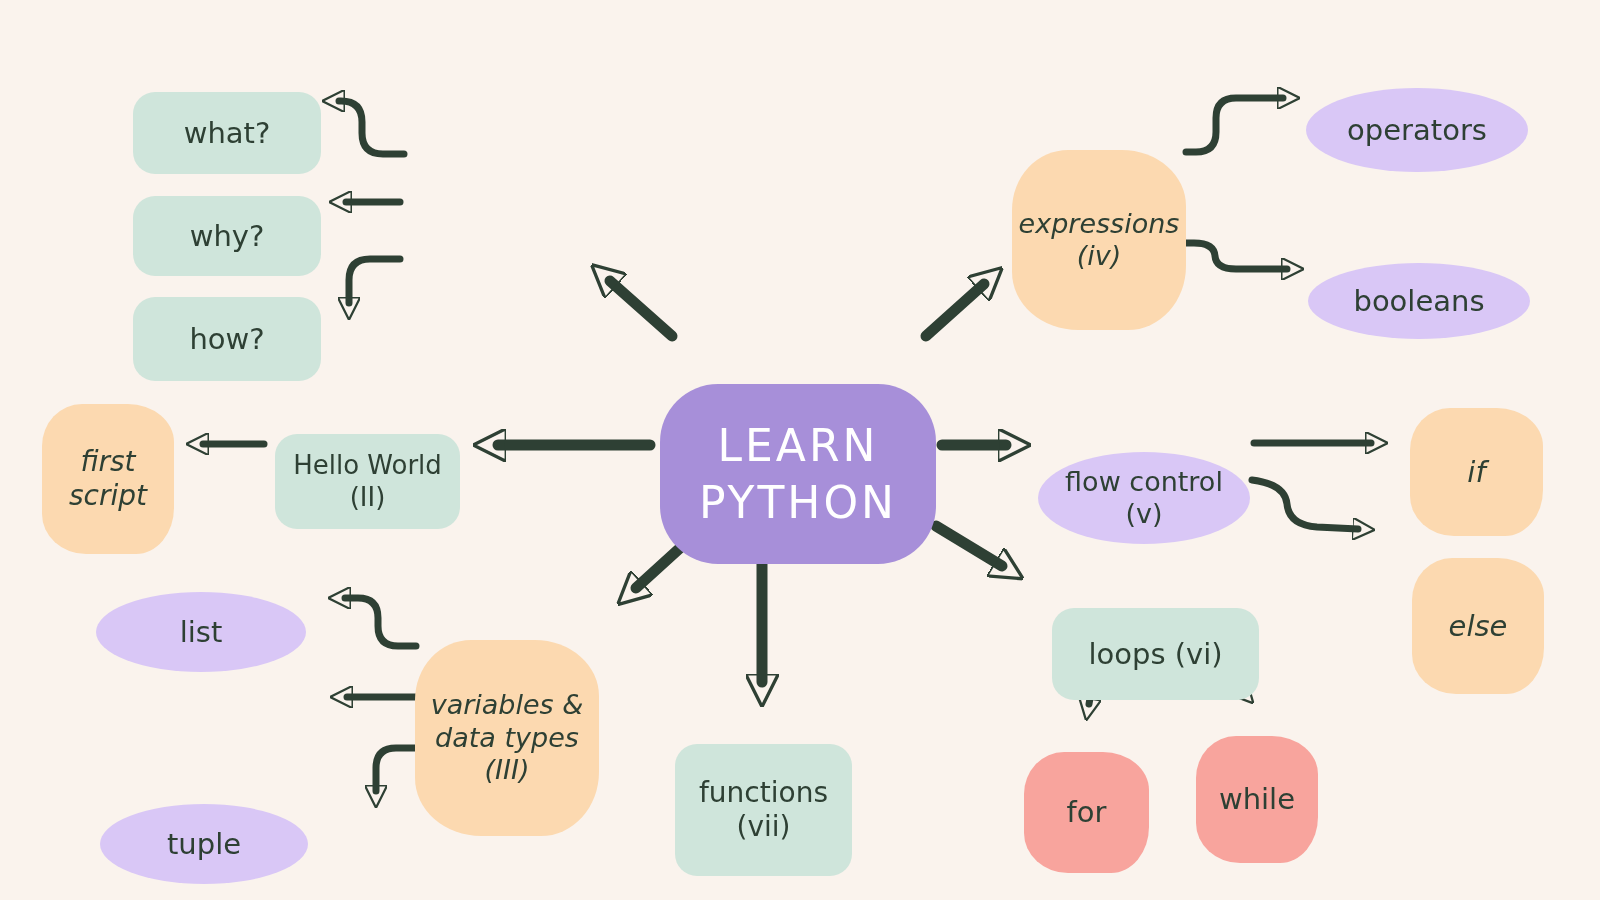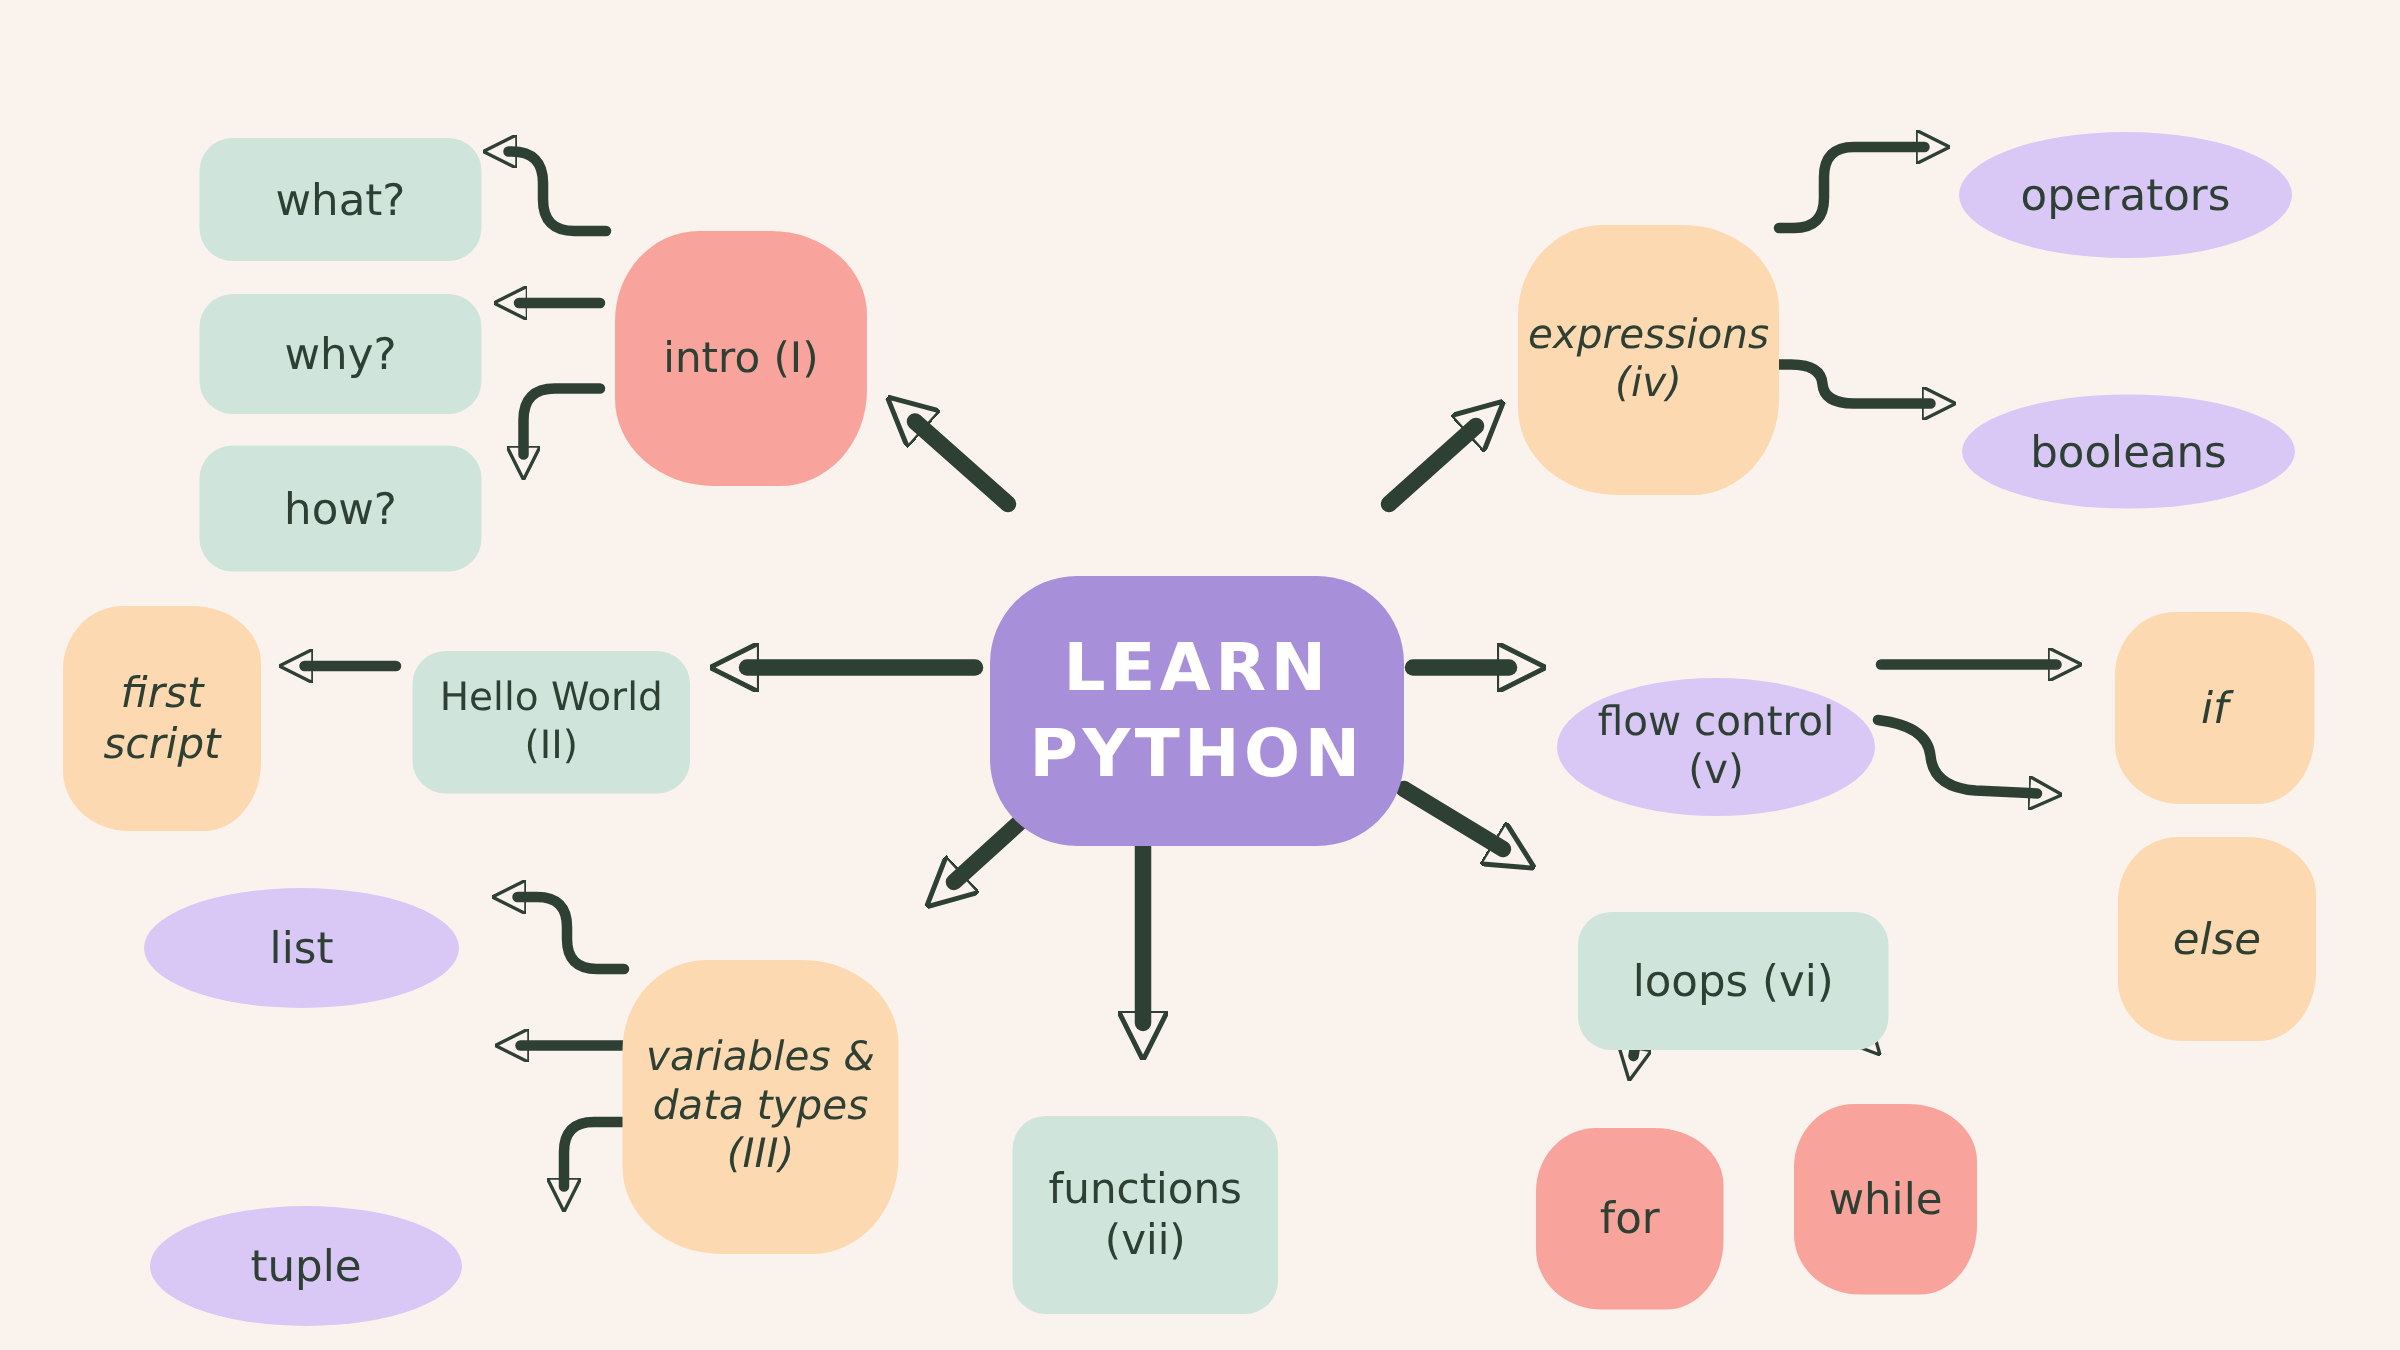--- a/index.html
+++ b/index.html
@@ -21,21 +21,21 @@
   }
   .label{white-space:pre-line;line-height:1.2;font-size:29px;}
   .mint{background:var(--mint,#cfe5db);border-radius:20px;}
   .salmon{background:var(--salmon,#f8a49d);}
   .peach{background:var(--peach,#fcd9b0);font-style:italic;}
   .lav{background:var(--lavender,#d9c7f6);border-radius:50%;}
   .center-node{
     background:var(--purple,#a78fd9);border-radius:58px;
     color:var(--center-text,#ffffff);
   }
-  .center-node .label{font-size:44px;font-weight:bold;letter-spacing:3px;line-height:1.3;}
+  .center-node .label{font-size:44px;font-weight:normal;letter-spacing:3px;line-height:1.3;}
   .blob-lg{border-radius:56px 64px 58px 66px / 60px 56px 64px 58px;}
   .blob-md{border-radius:40px 46px 38px 44px / 42px 38px 46px 40px;}
   .r-sm{border-radius:22px;}
 </style>
 </head>
 <body>
 
 <div class="canvas">
 
   <svg class="connectors" viewBox="0 0 1600 900" xmlns="http://www.w3.org/2000/svg">
@@ -77,23 +77,20 @@
   </div>
 
   <div class="node mint r-sm" style="left:133px;top:56px;width:188px;height:82px">
     <span class="label">what?</span>
   </div>
   <div class="node mint r-sm" style="left:133px;top:160px;width:188px;height:80px">
     <span class="label">why?</span>
   </div>
   <div class="node mint r-sm" style="left:133px;top:261px;width:188px;height:84px">
     <span class="label">how?</span>
-  </div>
-  <div class="node salmon blob-lg" style="left:410px;top:118px;width:168px;height:170px">
-    <span class="label" style="font-size:28px">intro (I)</span>
   </div>
 
   <div class="node peach blob-lg" style="left:1012px;top:114px;width:174px;height:180px">
     <span class="label" style="font-size:27px">expressions
 (iv)</span>
   </div>
   <div class="node lav" style="left:1306px;top:52px;width:222px;height:84px">
     <span class="label">operators</span>
   </div>
   <div class="node lav" style="left:1308px;top:227px;width:222px;height:76px">

